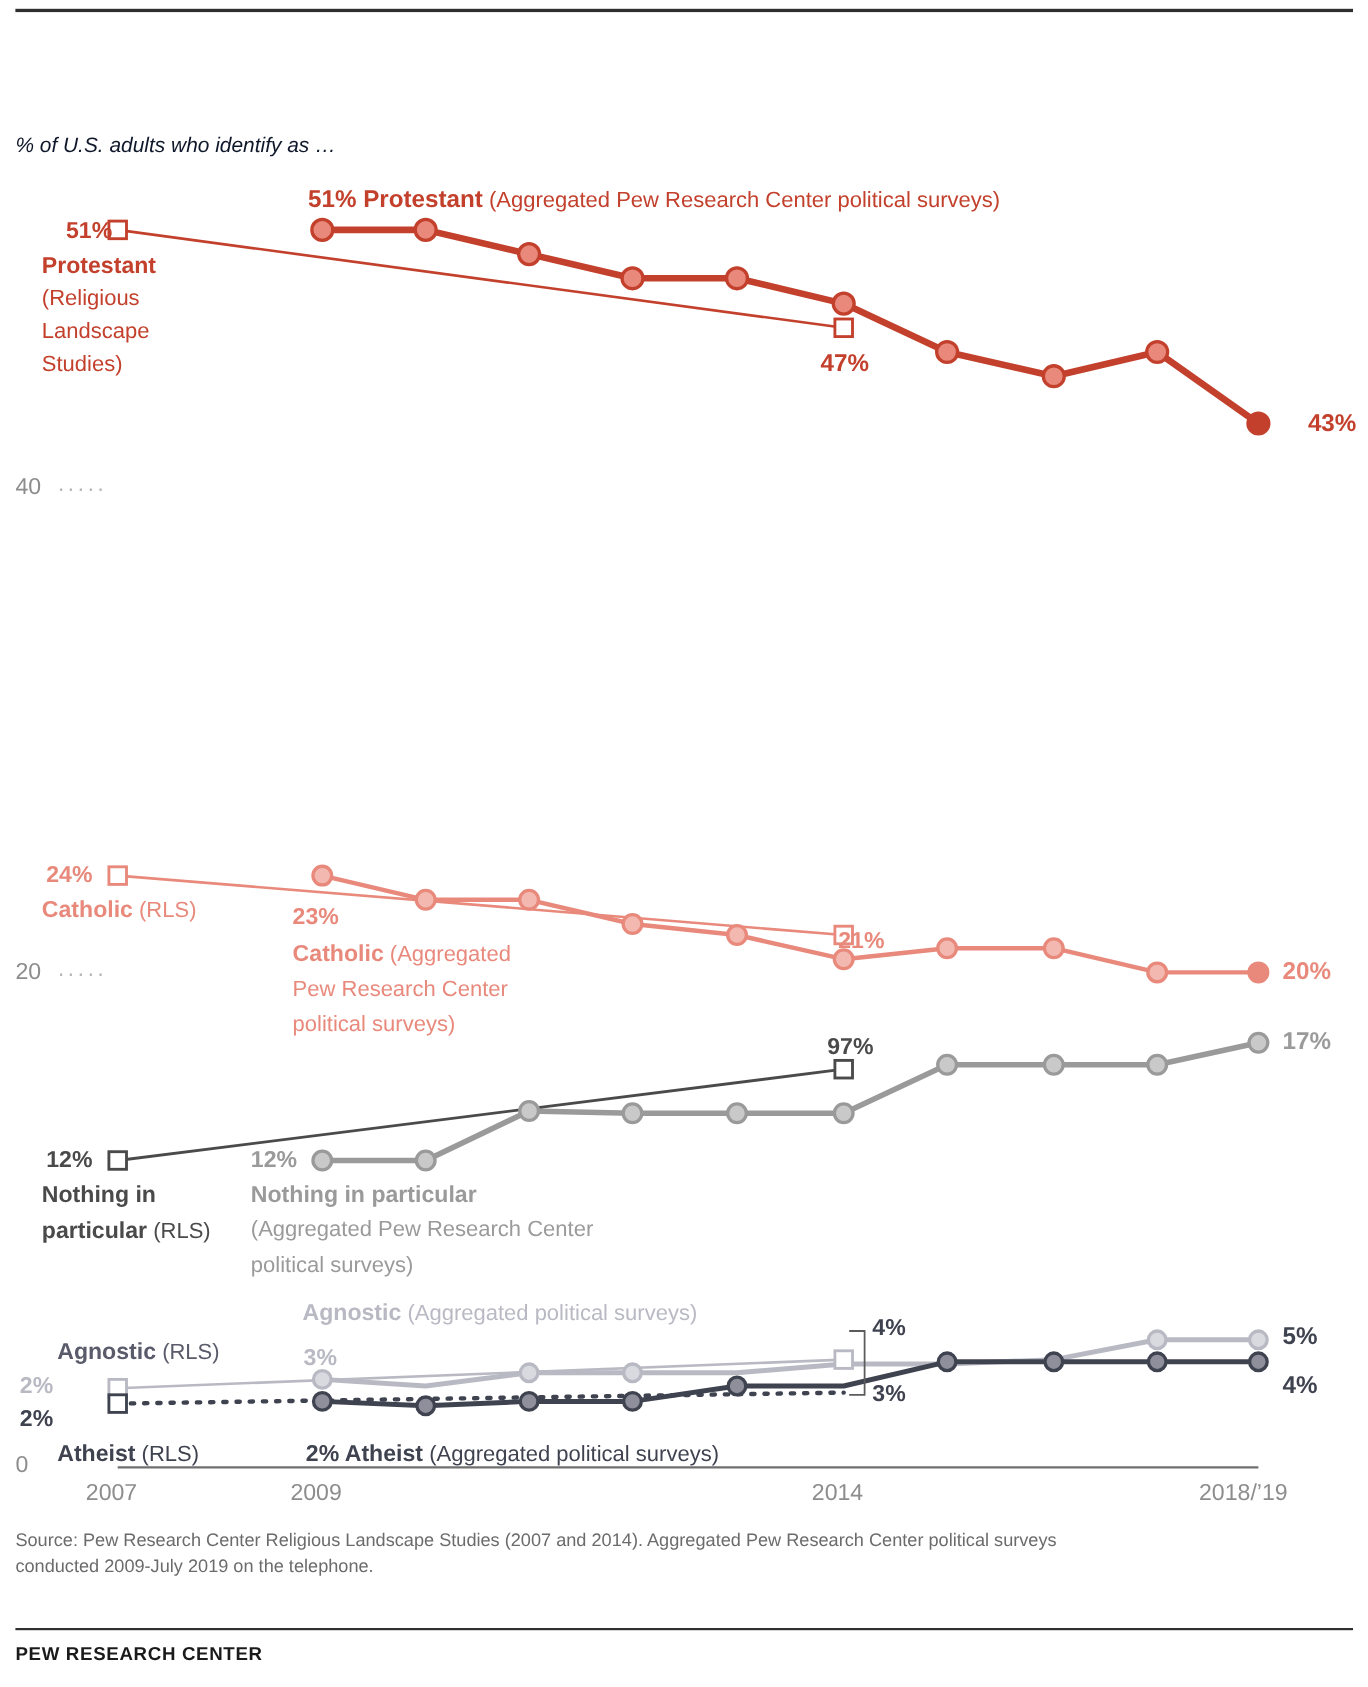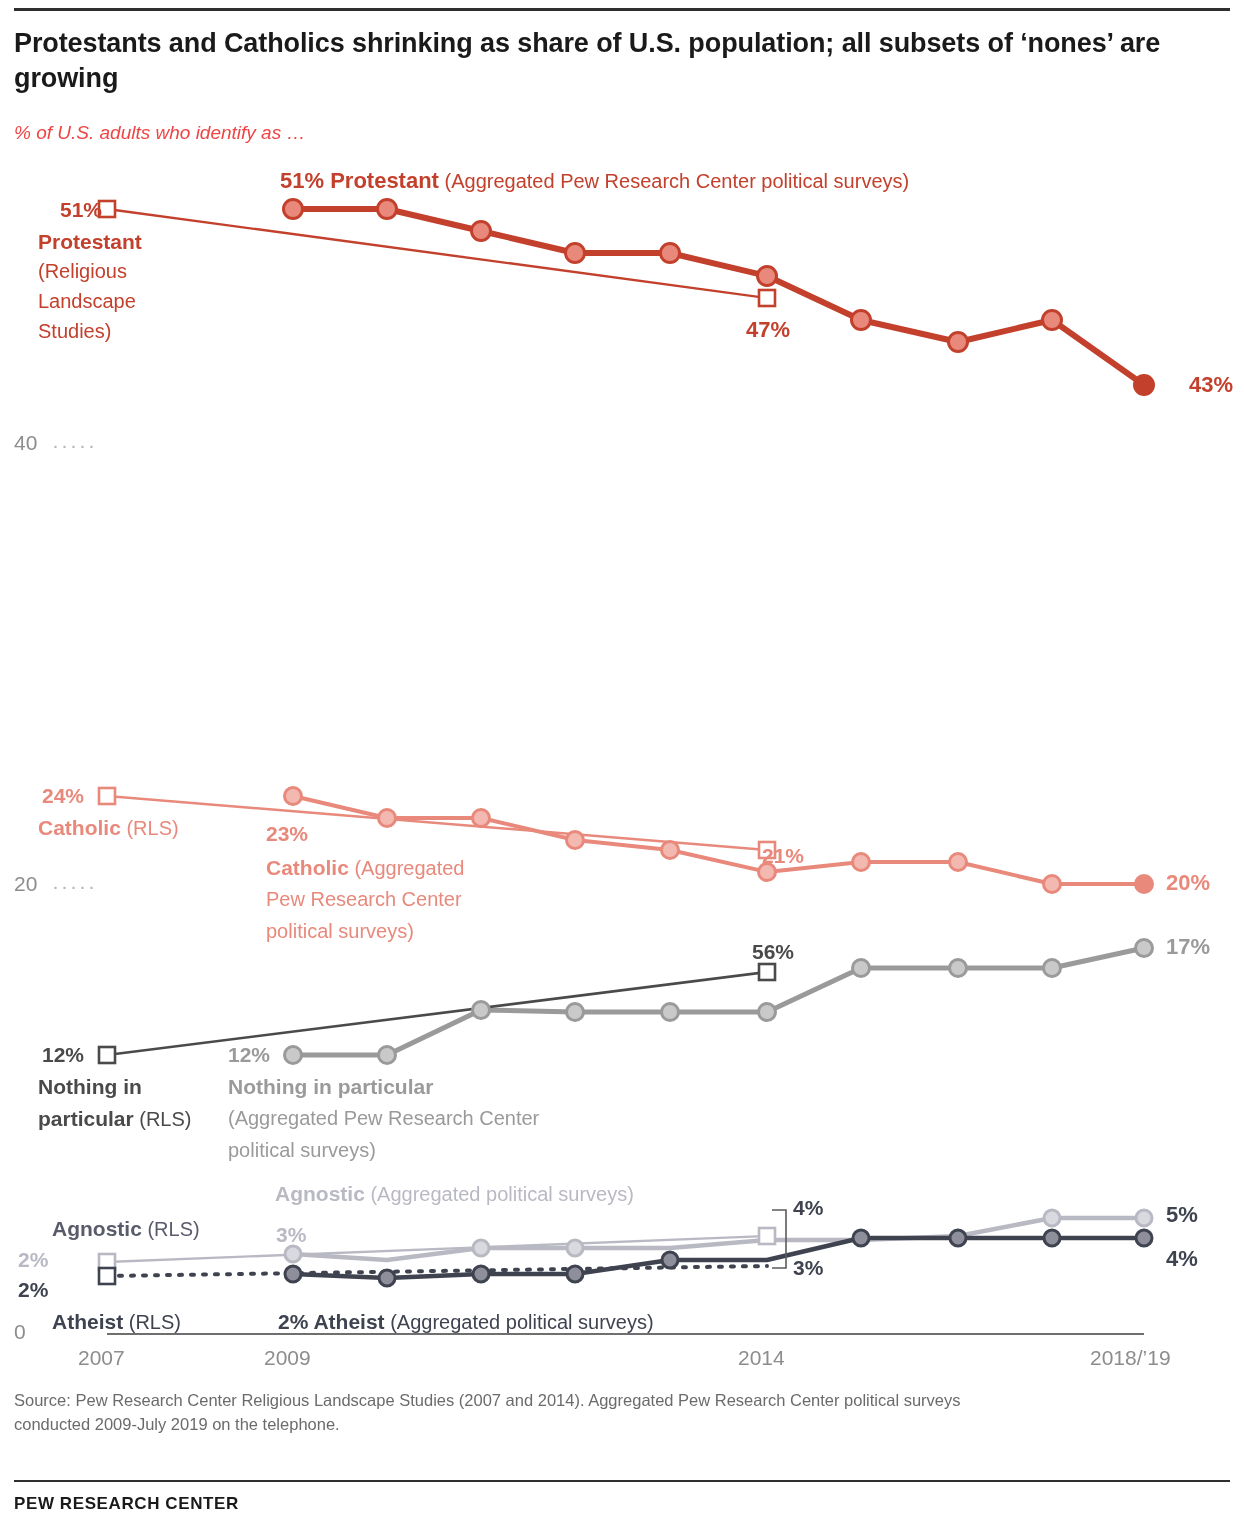--- a/index.html
+++ b/index.html
@@ -13,21 +13,21 @@
 
   .rule-top{position:absolute;left:14px;top:8px;width:1216px;height:3px;background:#2f2f2f;}
 
   .title{
     position:absolute;left:14px;top:26px;width:1180px;
     font-size:27px;font-weight:bold;line-height:1.28;color:#1a1a1a;
     letter-spacing:-0.1px;
   }
   .subtitle{
     position:absolute;left:14px;top:122px;
-    font-size:19px;font-style:italic;color:#ef4444;
+    font-size:19px;font-style:italic;color:#0f172a;
   }
 
   .plot{position:absolute;left:0;top:150px;width:1244px;height:1200px;}
   svg.chart{position:absolute;left:0;top:0;}
 
   .lbl{position:absolute;white-space:nowrap;}
 
   
   .c-prot{color:#c3402c;}
   .c-cath{color:#e8897c;}
@@ -52,21 +52,20 @@
   .rule-bot{position:absolute;left:14px;top:1480px;width:1216px;height:2px;background:#2f2f2f;}
   .brand{position:absolute;left:14px;top:1494px;font-size:17px;font-weight:bold;letter-spacing:.6px;color:#1a1a1a;}
 </style>
 </head>
 <body>
 
 <div class="page">
 
   <div class="rule-top"></div>
 
-  <div class="title">Protestants and Catholics shrinking as share of U.S. population; all subsets of ‘nones’ are growing</div>
   <div class="subtitle">% of U.S. adults who identify as …</div>
 
   <div class="plot">
 
     <svg class="chart" width="1244" height="1200">
 
       <line x1="107" y1="1184" x2="1144" y2="1184" stroke="#6f6f6f" stroke-width="2"></line>
 
       <polyline points="293,59 387,59 481,81 575,103 670,103 767,126 861,170 958,192 1052,170 1144,235" fill="none" stroke="#c3402c" stroke-width="6" stroke-linejoin="round" stroke-linecap="round"></polyline>
 
@@ -203,21 +202,21 @@
     <div class="lbl b sz22 c-cath" style="left:1166px;top:720px;">20%</div>
 
     <div class="axis-num" style="left:14px;top:722px;">20</div>
     <div class="dots" style="left:52px;top:724px;">·····</div>
 
     <div class="lbl b sz21 c-nip-rls" style="left:42px;top:893px;">12%</div>
     <div class="lbl b sz21 c-nip-rls" style="left:38px;top:925px;">Nothing in</div>
     <div class="lbl" style="left:38px;top:957px;">
       <span class="b sz21 c-nip-rls">particular</span><span class="sz20 c-nip-rls"> (RLS)</span>
     </div>
-    <div class="lbl b sz21 c-nip-rls" style="left:752px;top:790px;">56%</div>
+    <div class="lbl b sz21 c-nip-rls" style="left:752px;top:790px;">97%</div>
 
     <div class="lbl b sz21 c-nip-agg" style="left:228px;top:893px;">12%</div>
     <div class="lbl b sz21 c-nip-agg" style="left:228px;top:925px;">Nothing in particular</div>
     <div class="lbl sz20 c-nip-agg" style="left:228px;top:957px;">(Aggregated Pew Research Center</div>
     <div class="lbl sz20 c-nip-agg" style="left:228px;top:989px;">political surveys)</div>
     <div class="lbl b sz22 c-nip-agg" style="left:1166px;top:784px;">17%</div>
 
     <div class="lbl" style="left:275px;top:1032px;">
       <span class="b sz21 c-agn-agg">Agnostic</span><span class="sz20 c-agn-agg"> (Aggregated political surveys)</span>
     </div>

